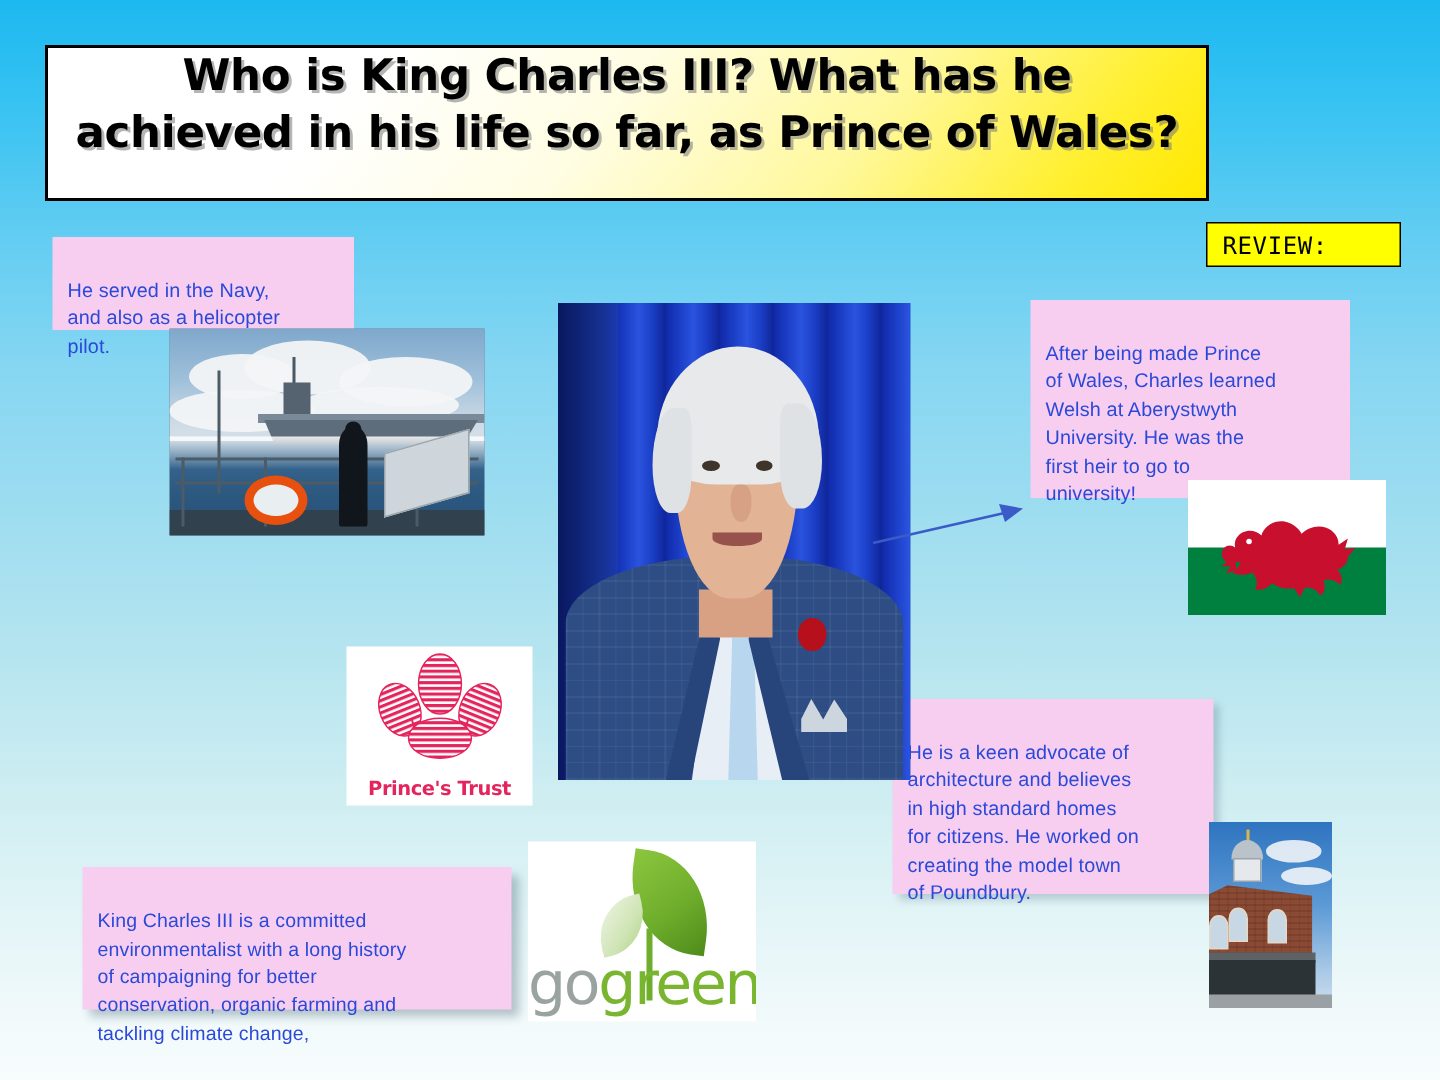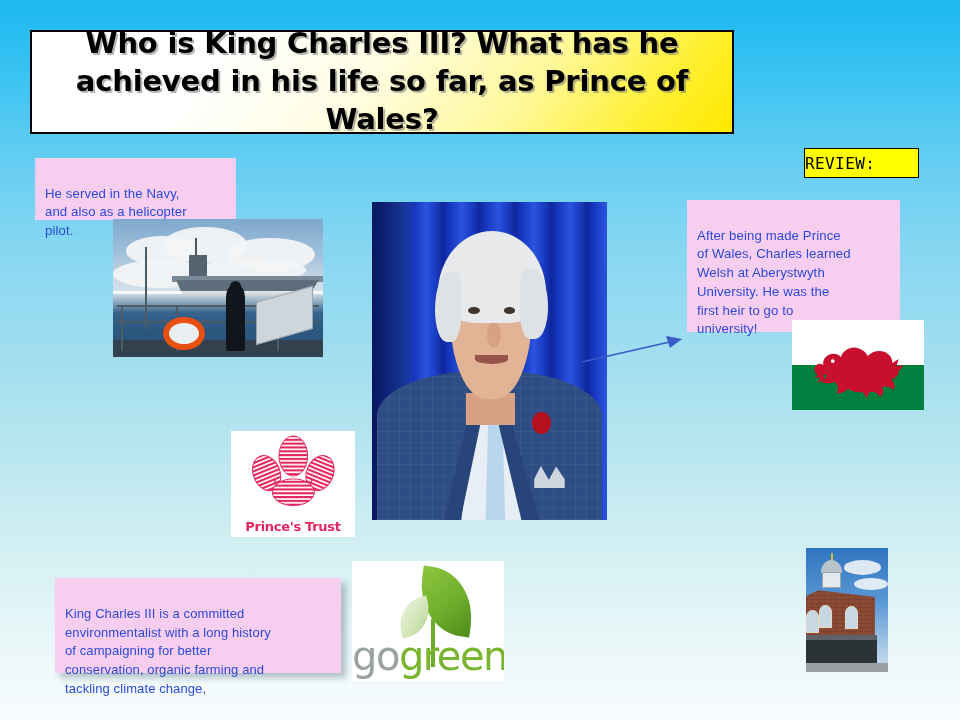--- a/index.html
+++ b/index.html
@@ -28,59 +28,59 @@
         #e4f5f7 86%,
         #f2fafb 95%,
         #f7fcfd 100%);
   }
 
   
   .title-banner {
     position: absolute;
     left: 30px;
     top: 30px;
-    width: 704px;
+    width: 776px;
     height: 104px;
     border: 2px solid #000000;
     background: linear-gradient(128deg,
         #ffffff 0%,
         #ffffff 26%,
         #fffde2 48%,
         #fff89a 70%,
         #ffef2e 88%,
         #ffe800 100%);
     box-sizing: border-box;
     display: flex;
-    align-items: center;
     justify-content: center;
   }
   .title-text {
     font-family: "DejaVu Sans", sans-serif;
     font-weight: bold;
     font-size: 29px;
     line-height: 1.30;
     letter-spacing: -0.2px;
     text-align: center;
     color: #000000;
     text-shadow: 2px 2px 0 rgba(120,120,120,0.55);
     padding: 0 14px;
   }
 
   
   .review-badge {
     position: absolute;
     left: 804px;
     top: 148px;
-    width: 115px;
+    width: 130px;
     height: 30px;
     background: #ffff00;
     border: 1.5px solid #000000;
     box-sizing: border-box;
     display: flex;
     align-items: center;
+    padding-left: 10px;
   }
   .review-badge span {
     font-family: "DejaVu Sans Mono", monospace;
     font-size: 16px;
     color: #000000;
     letter-spacing: 0.4px;
   }
 
   
   .callout {
@@ -396,20 +396,28 @@
   <div class="callout" id="callout-wales">
     <div class="callout-body">After being made Prince
 of Wales, Charles learned
 Welsh at Aberystwyth
 University. He was the
 first heir to go to
 university!</div>
   </div>
 
 
+  <div class="callout" id="callout-arch">
+    <div class="callout-body">He is a keen advocate of
+architecture and believes
+in high standard homes
+for citizens. He worked on
+creating the model town
+of Poundbury.</div>
+  </div>
 
   <div class="callout" id="callout-environment">
     <div class="callout-body">King Charles III is a committed
 environmentalist with a long history
 of campaigning for better
 conservation, organic farming and
 tackling climate change,</div>
   </div>
 
   <div class="media" id="photo-navy">

